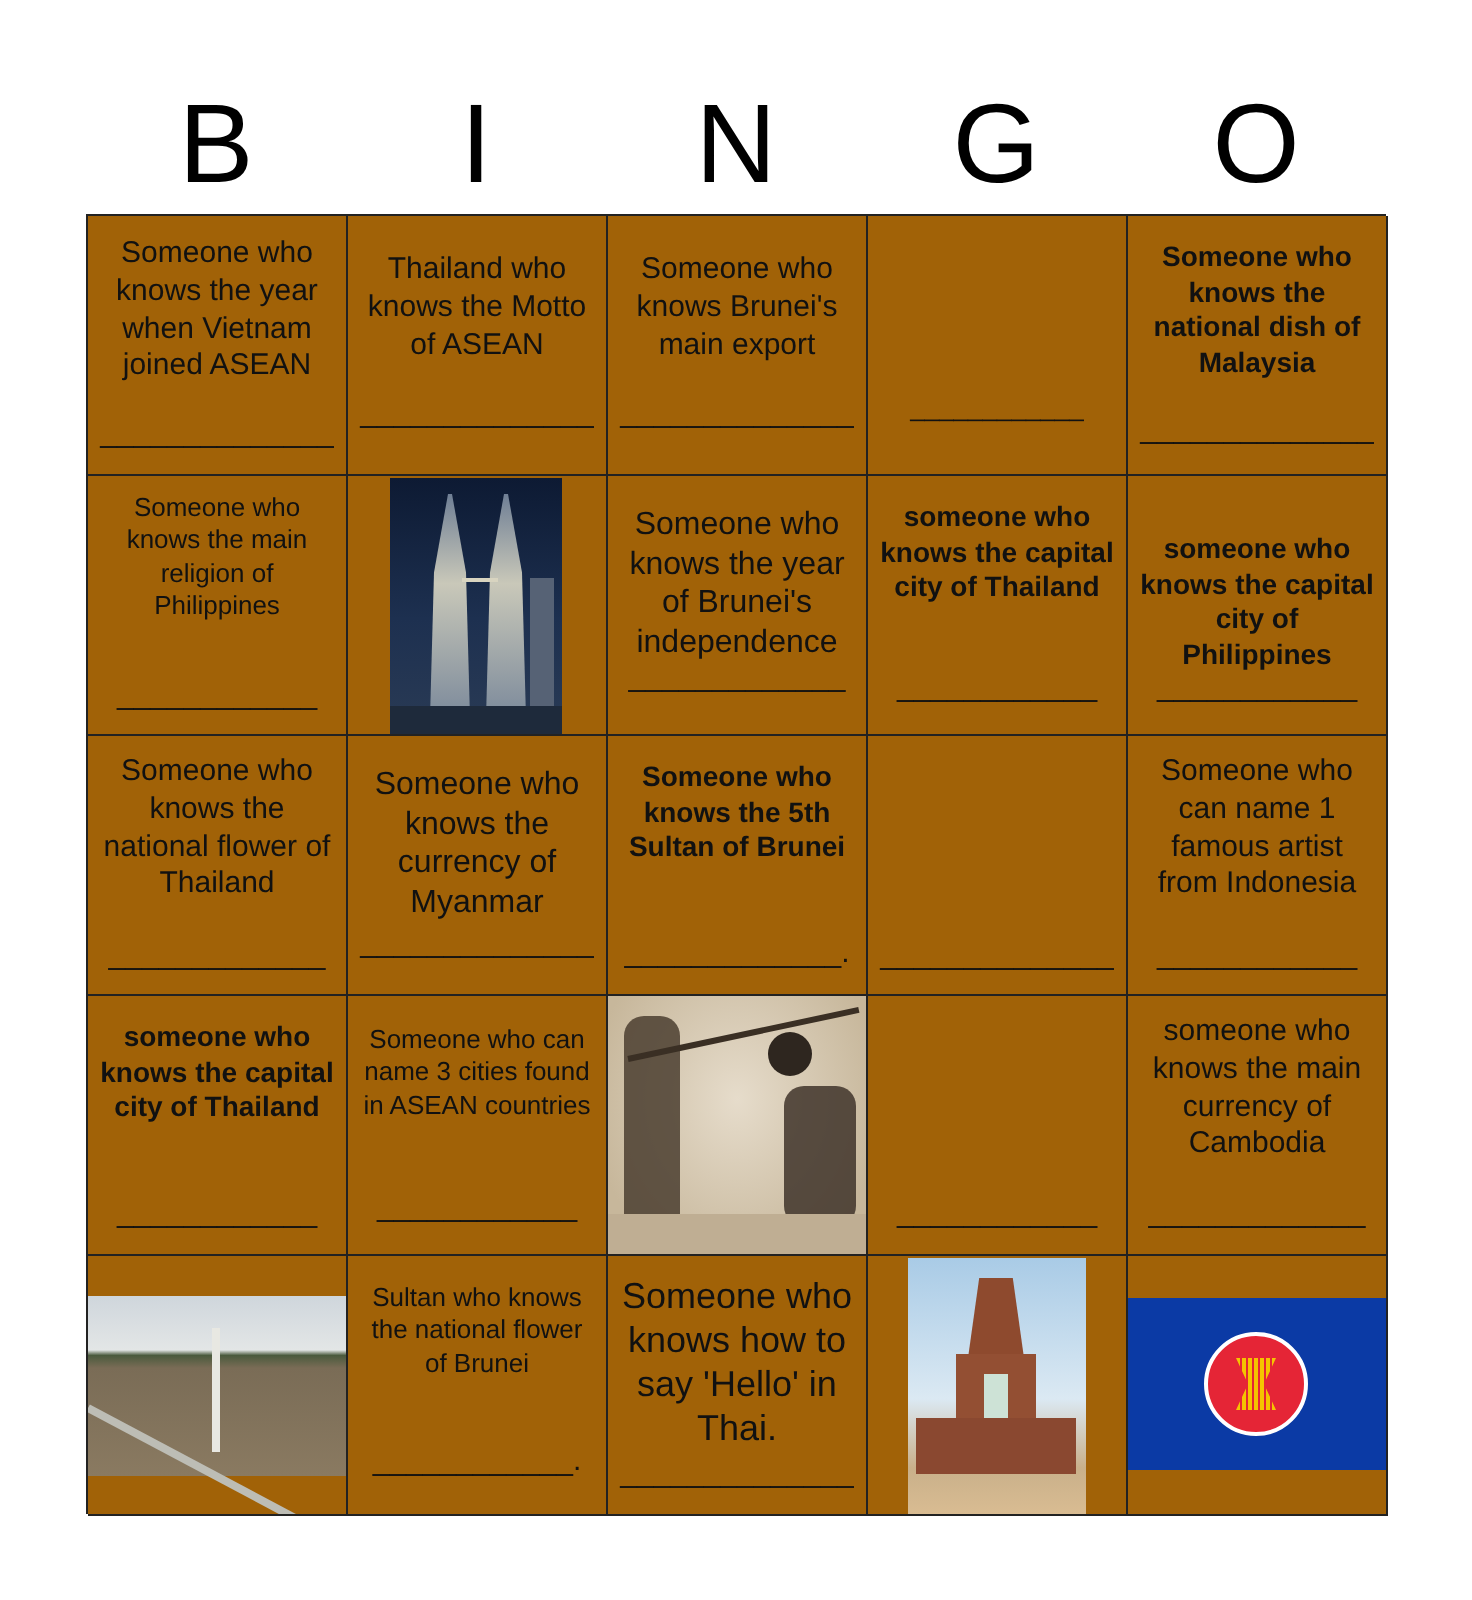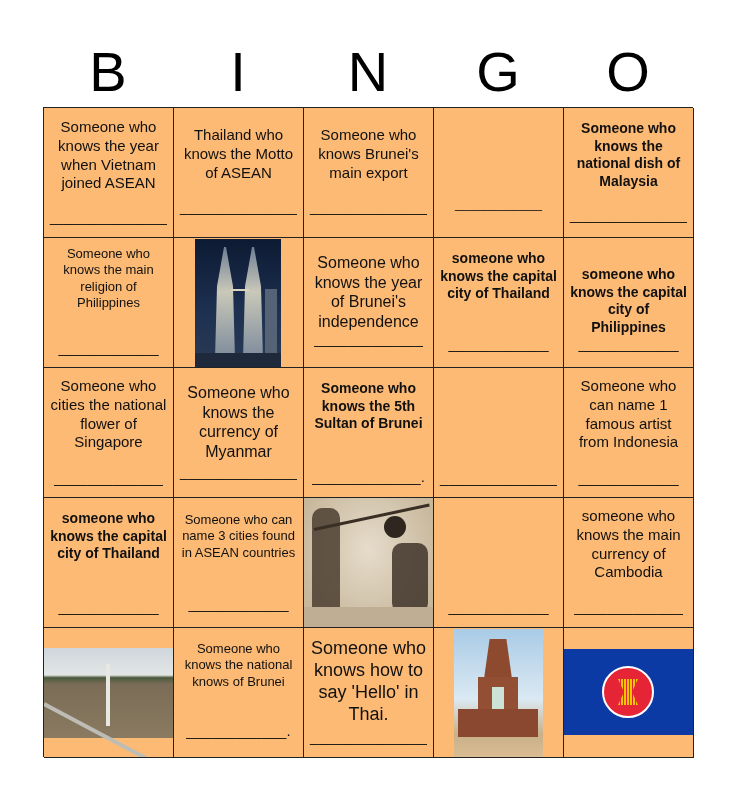--- a/index.html
+++ b/index.html
@@ -4,21 +4,21 @@
 <style>
   html, body { margin: 0; padding: 0; background: #ffffff; }
   body { width: 736px; height: 800px; position: relative; overflow: hidden;
          font-family: "Liberation Sans", sans-serif; color: #111; }
   .header { position: absolute; left: 43px; top: 40px; width: 650px; height: 64px; display: flex; }
   .header .letter { width: 130px; text-align: center; font-size: 56px; line-height: 64px; font-weight: normal; color: #000; }
   .grid { position: absolute; left: 43px; top: 107px; width: 650px; height: 650px;
           display: grid; grid-template-columns: repeat(5, 130px); grid-template-rows: repeat(5, 130px);
           border-left: 1.5px solid #222; border-top: 1.5px solid #222; box-sizing: border-box; }
   .cell { border-right: 1.5px solid #222; border-bottom: 1.5px solid #222; box-sizing: border-box;
-          position: relative; overflow: hidden; background: #fdba74; }
+          position: relative; overflow: hidden; background: #a16207; }
   .cell .txt { position: absolute; left: 6px; right: 6px; top: 10px; text-align: center; line-height: 1.25; color: #111; }
   .cell .line { position: absolute; left: 50%; transform: translateX(-50%); white-space: nowrap; color: #111; }
   .sz13 { font-size: 13px; }
   .sz14 { font-size: 14px; font-weight: bold; }
   .sz15 { font-size: 15px; }
   .sz16 { font-size: 16px; }
   .sz18 { font-size: 18px; }
   .imgbox { position: absolute; }
   
   .petronas { left: 21px; top: 1px; width: 86px; height: 128px; background: linear-gradient(180deg,#0d1a33 0%, #1d3050 55%, #2a3b55 100%); }
@@ -89,21 +89,21 @@
   <div class="cell">
     <div class="txt sz14" style="top:12px">someone who knows the capital city of Thailand</div>
     <div class="line sz15" style="top:97px">____________</div>
   </div>
   <div class="cell">
     <div class="txt sz14" style="top:28px">someone who knows the capital city of Philippines</div>
     <div class="line sz15" style="top:97px">____________</div>
   </div>
 
   <div class="cell">
-    <div class="txt sz15" style="top:9px">Someone who cities the national flower of Singapore</div>
+    <div class="txt sz15" style="top:9px">Someone who knows the national flower of Thailand</div>
     <div class="line sz15" style="top:101px">_____________</div>
   </div>
   <div class="cell">
     <div class="txt sz16" style="top:15px;line-height:1.22">Someone who knows the currency of Myanmar</div>
     <div class="line sz15" style="top:95px">______________</div>
   </div>
   <div class="cell">
     <div class="txt sz14" style="top:12px">Someone who knows the 5th Sultan of Brunei</div>
     <div class="line sz15" style="top:100px">_____________.</div>
   </div>
@@ -140,21 +140,21 @@
     <div class="line sz15" style="top:100px">_____________</div>
   </div>
 
   <div class="cell">
     <div class="imgbox bbridge" title="Cable-stayed bridge over river in Brunei">
       <div style="position:absolute;left:62px;top:16px;width:4px;height:62px;background:#e8e8e2"></div>
       <div style="position:absolute;left:0;top:54px;width:129px;height:4px;background:#bdbdb5;transform:rotate(28deg);transform-origin:left"></div>
     </div>
   </div>
   <div class="cell">
-    <div class="txt sz13" style="top:13px">Someone who knows the national knows of Brunei</div>
+    <div class="txt sz13" style="top:13px">Sultan who knows the national flower of Brunei</div>
     <div class="line sz15" style="top:94px">____________.</div>
   </div>
   <div class="cell">
     <div class="txt sz18" style="top:10px;line-height:1.22">Someone who knows how to say 'Hello' in Thai.</div>
     <div class="line sz15" style="top:100px">______________</div>
   </div>
   <div class="cell">
     <div class="imgbox temple" title="Ancient red brick temple gate">
       <div style="position:absolute;left:30px;top:10px;width:28px;height:40px;background:#8e4a2e;clip-path:polygon(20% 0,80% 0,100% 100%,0 100%)"></div>
       <div style="position:absolute;left:24px;top:48px;width:40px;height:60px;background:#934f33"></div>

